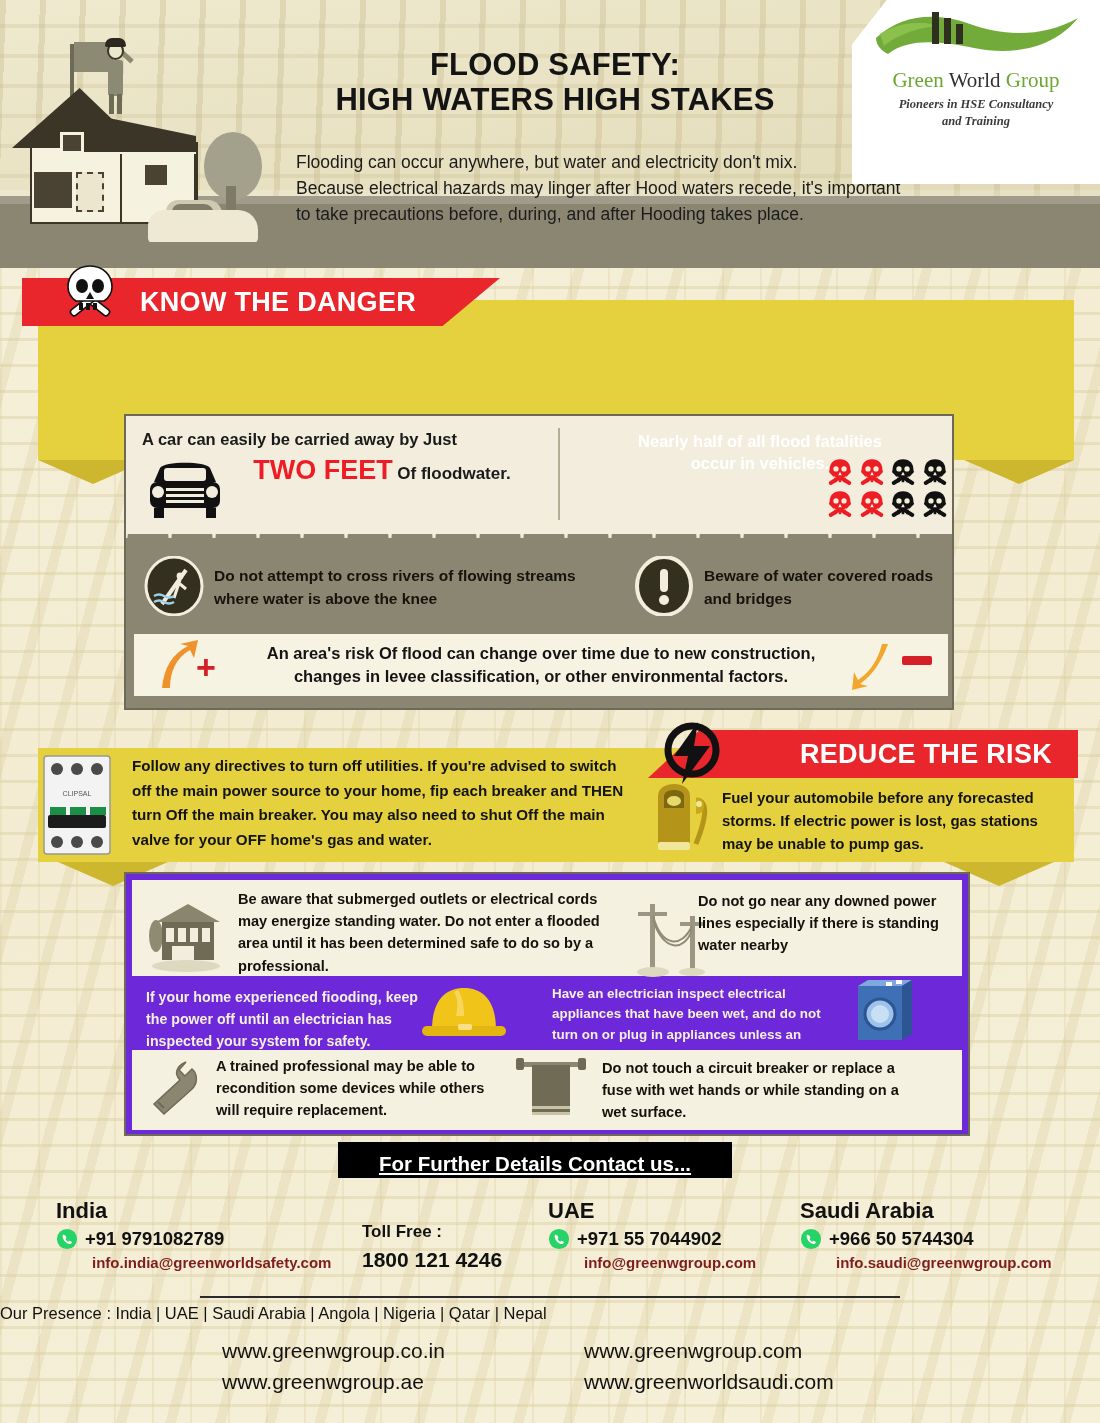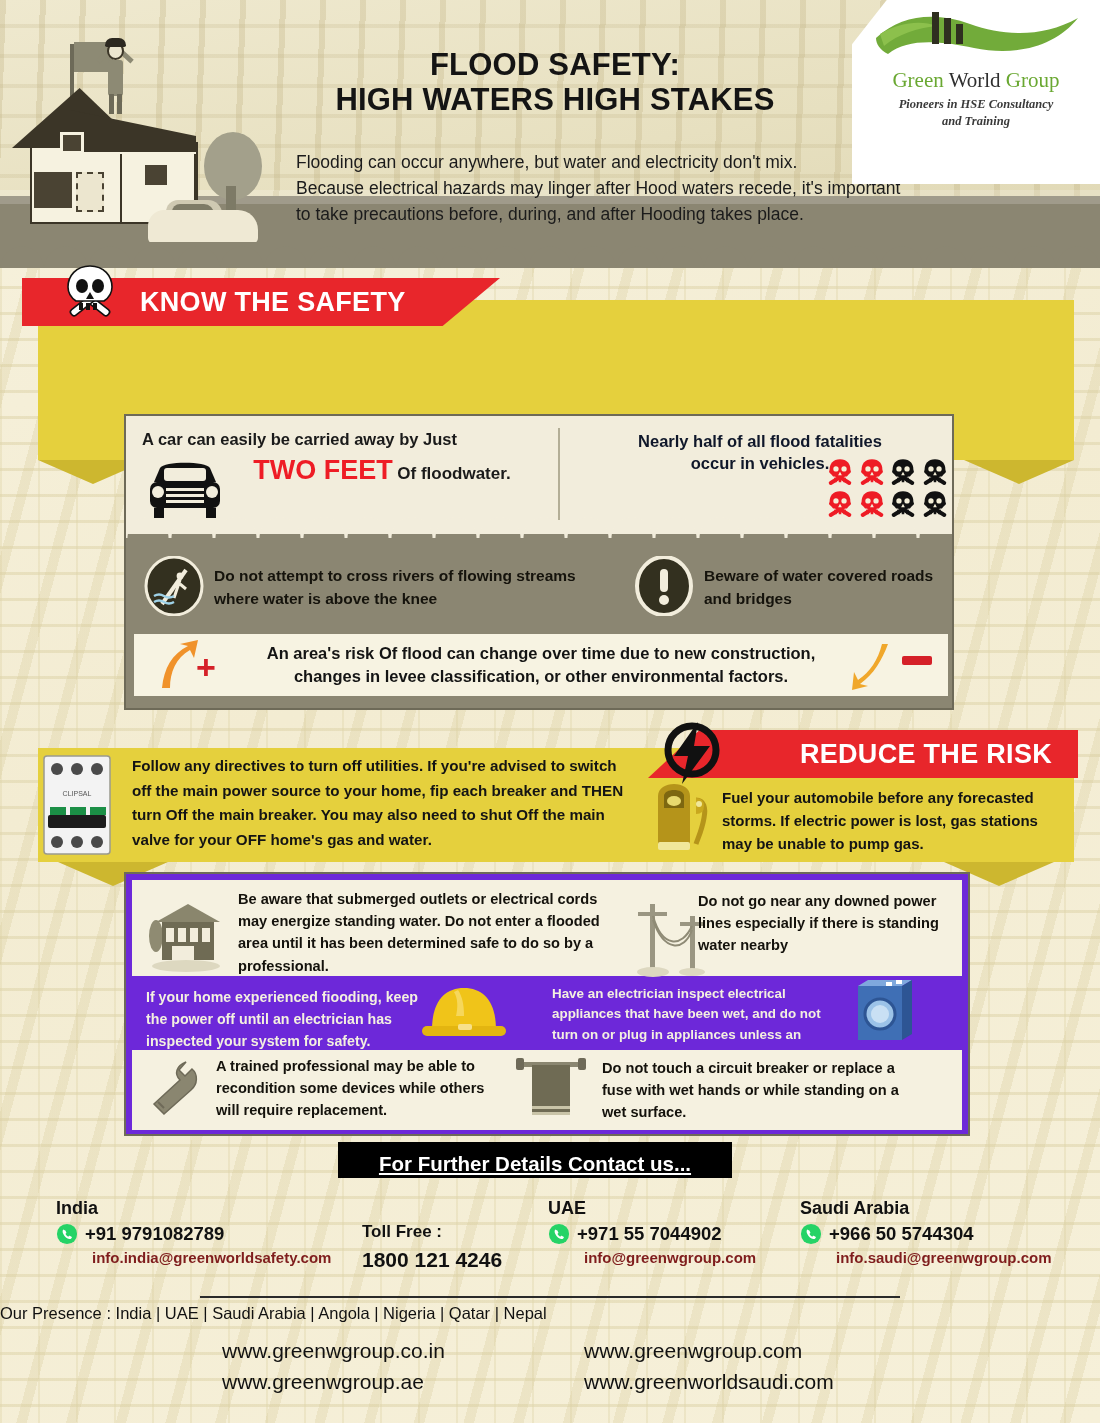--- a/index.html
+++ b/index.html
@@ -179,21 +179,21 @@
     -webkit-mask-size:44px 26px; mask-size:44px 26px;
   }
   .car-fact{ position:absolute; left:16px; top:14px; width:420px; }
   .car-fact-line{ font-size:16.5px; color:#1a1a1a; text-align:left; font-weight:bold; }
   .two-feet-row{ margin-top:6px; text-align:center; padding-left:60px; }
   .two-feet{ color:#ee1c25; font-size:27px; font-weight:bold; }
   .of-flood{ font-size:17px; color:#1a1a1a; font-weight:bold; }
   .car-icon{ position:absolute; left:18px; top:42px; width:82px; height:62px; }
   .vdivline{ position:absolute; left:432px; top:12px; width:2px; height:92px; background:#b3ae96; }
   .veh-fact{ position:absolute; left:448px; top:14px; width:372px; text-align:center; }
-  .veh-fact-line{ font-size:16.5px; font-weight:bold; color:#0f172a; line-height:1.35; }
+  .veh-fact-line{ font-size:16.5px; font-weight:bold; color:#ffffff; line-height:1.35; }
   .skull-grid{
     position:absolute; left:700px; top:42px; width:124px;
     display:grid; grid-template-columns:repeat(4,1fr); gap:2px;
   }
 
   .no-cross{ position:absolute; left:18px; top:140px; width:60px; height:60px; }
   .no-cross-txt{ position:absolute; left:88px; top:148px; width:400px; font-size:15.5px; color:#15130c; line-height:1.5; font-weight:bold; }
   .excl-icon{ position:absolute; left:508px; top:140px; width:60px; height:60px; }
   .excl-txt{ position:absolute; left:578px; top:148px; width:250px; font-size:15.5px; color:#15130c; line-height:1.5; font-weight:bold; }
 
@@ -256,21 +256,21 @@
 
   
   .contact-bar{
     position:absolute; left:338px; top:1142px; width:394px; height:36px; background:#000;
     display:flex; align-items:center; justify-content:center;
   }
   .contact-bar span{ color:#fff; font-size:20.5px; font-weight:bold; text-decoration:underline;margin-top:8px; }
 
   .contacts{ position:absolute; left:0; top:1192px; width:1100px; height:100px; }
   .cblock{ position:absolute; }
-  .cb-country{ font-size:18px; font-weight:bold; color:#111; margin-bottom:4px; }
+  .cb-country{ font-size:22px; font-weight:bold; color:#111; margin-bottom:4px; }
   .cb-row{ display:flex; align-items:center; gap:7px; }
   .cb-phone{ font-size:18.5px; font-weight:bold; color:#111; }
   .cb-mail{ font-size:15px; font-weight:bold; color:#7f1d1d; margin-top:4px;margin-left:36px; }
   .wa{ width:22px; height:22px; flex:0 0 22px; }
   .tollfree{ position:absolute; left:362px; top:1222px; }
   .tf-label{ font-size:17px; font-weight:bold; color:#111; }
   .tf-num{ font-size:21px; font-weight:bold; color:#111; margin-top:6px; }
 
   .rule{ position:absolute; left:200px; top:1296px; width:700px; height:2px; background:#2a2a2a; }
   .presence{
@@ -348,21 +348,21 @@
   </div>
 
   <div class="scallop-fill"></div>
 </div>
 
 <div class="yellow-danger"></div>
 <div class="yellow-danger-tab"></div>
 <div class="yellow-danger-tab2"></div>
 
 <div class="ribbon ribbon-left">
-  <span class="ribbon-text">KNOW THE SAFETY</span>
+  <span class="ribbon-text">KNOW THE DANGER</span>
 </div>
 <svg class="skull-badge" viewBox="0 0 56 62">
   <g fill="#ffffff" stroke="#111" stroke-width="1.6">
     <rect x="4" y="34" width="48" height="7" rx="3" transform="rotate(38 28 37)"></rect>
     <rect x="4" y="34" width="48" height="7" rx="3" transform="rotate(-38 28 37)"></rect>
     <path d="M28 4 C42 4 50 14 50 25 C50 33 45 37 42 39 L14 39 C11 37 6 33 6 25 C6 14 14 4 28 4 Z"></path>
   </g>
   <ellipse cx="20" cy="24" rx="6" ry="7" fill="#111"></ellipse>
   <ellipse cx="36" cy="24" rx="6" ry="7" fill="#111"></ellipse>
   <path d="M28 30 L24 37 L32 37 Z" fill="#111"></path>

